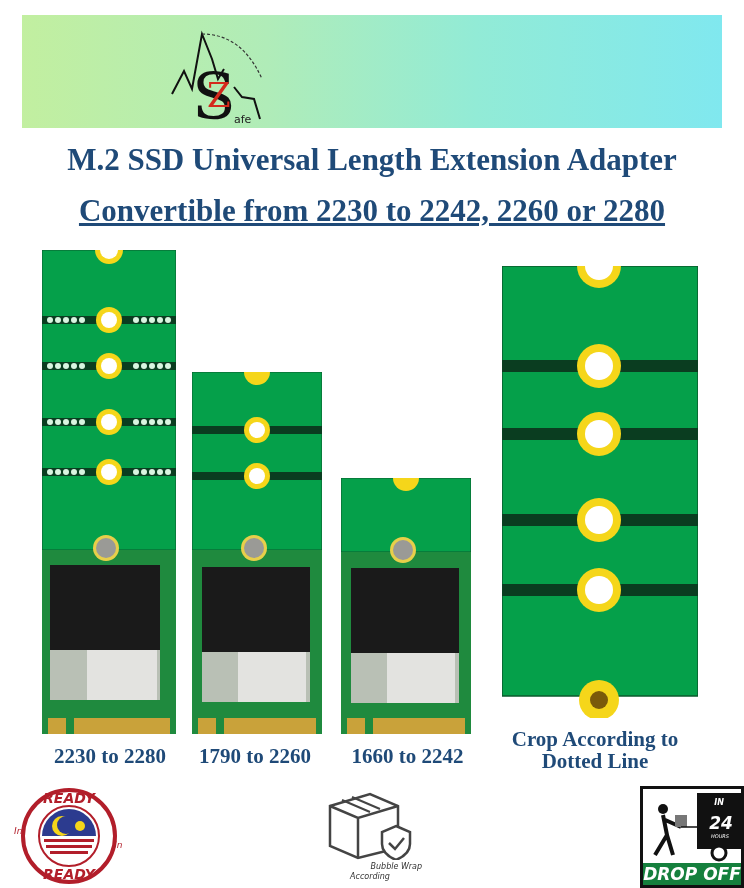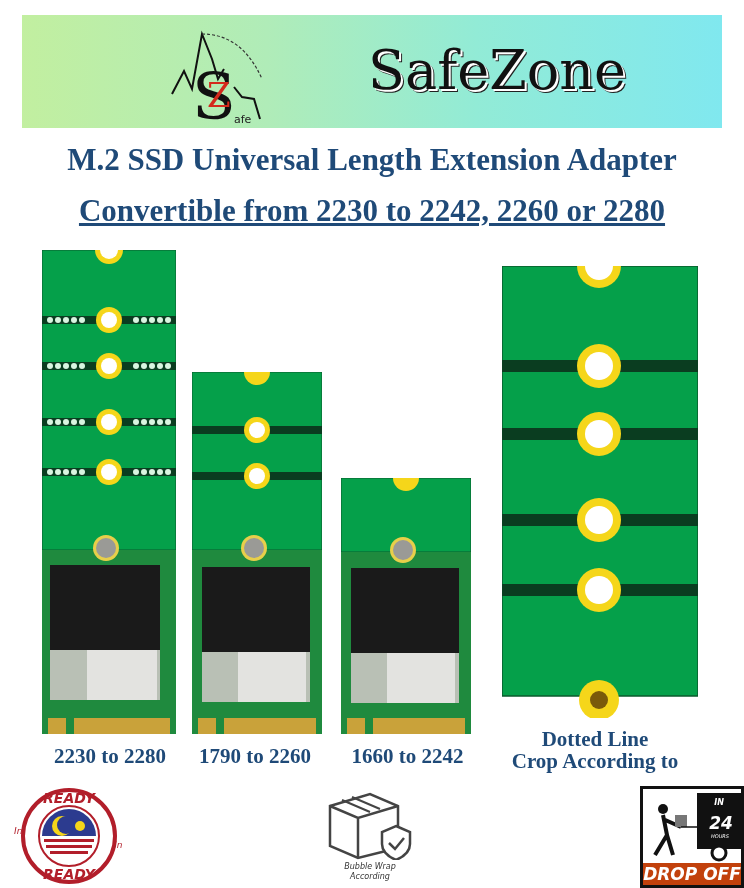--- a/index.html
+++ b/index.html
@@ -32,38 +32,37 @@
     position: absolute; text-align: center; font-family: "Liberation Serif", serif;
     font-weight: bold; color: #1f4a78; font-size: 21px; line-height: 22px;
   }
 
   .badge { position: absolute; font-style: italic; }
   .bubble-text {
     position: absolute; left: 0; width: 100%; text-align: center;
     font-family: "DejaVu Sans", sans-serif; font-size: 8px; color: #333; line-height: 9px;
   }
   .drop-label {
-    position: absolute; left: 0; bottom: 0; width: 100%; height: 22px; background: #c2410c;
+    position: absolute; left: 0; bottom: 0; width: 100%; height: 22px; background: #15803d;
     color: #fff; font-family: "DejaVu Sans", sans-serif; font-weight: bold;
     font-size: 17px; text-align: center; line-height: 22px;
   }
 </style>
 </head>
 <body>
 
 <div class="banner">
   <svg class="logo-mark" viewBox="0 0 120 108">
     <path d="M10 75 L22 52 L30 70 L40 15 L50 40 L56 60 L62 50" fill="none" stroke="#111" stroke-width="2"></path>
     <path d="M40 15 Q 80 15 100 60" fill="none" stroke="#333" stroke-width="1.2" stroke-dasharray="3 2"></path>
     <path d="M72 68 L80 78 L92 80 L98 100" fill="none" stroke="#111" stroke-width="2"></path>
     <text x="30" y="100" font-family="DejaVu Serif, serif" font-size="64" fill="#111">S</text>
     <text x="45" y="88" font-family="DejaVu Serif, serif" font-size="34" fill="#d42a1c">Z</text>
     <text x="72" y="104" font-family="DejaVu Sans, sans-serif" font-size="11" fill="#222">afe</text>
   </svg>
-  <div class="brand-name">SafeZone</div>
 </div>
 
 <div class="headline h1">M.2 SSD Universal Length Extension Adapter</div>
 <div class="headline h2">Convertible from 2230 to 2242, 2260 or 2280</div>
 
 <div class="board" style="left:42px; top:250px;">
   <svg width="134" height="484" viewBox="0 0 134 484">
     <defs>
       <g id="hole">
         <circle r="13" fill="#f5d61a"></circle>
@@ -182,22 +181,22 @@
     <g transform="translate(0,324)">
         <rect x="0" y="-6" width="196" height="12" fill="#0a3d20"></rect>
         <circle cx="97" r="22" fill="#f5d61a"></circle>
         <circle cx="97" r="14" fill="#fff"></circle>
       </g>
     <circle cx="97" cy="434" r="20" fill="#f5d61a"></circle>
     <circle cx="97" cy="434" r="9" fill="#7a5a0a"></circle>
   </svg>
 </div>
 <div class="caption" style="left:490px; top:728px; width:210px;">
+  <div>Crop According to</div>
   <div>Dotted Line</div>
-  <div>Crop According to</div>
 </div>
 
 <div class="badge" style="left:2px; top:786px; width:134px; height:100px;">
   <svg width="134" height="100" viewBox="0 0 134 100">
     <circle cx="67" cy="50" r="46" fill="none" stroke="#b21e2a" stroke-width="4"></circle>
     <circle cx="67" cy="50" r="30" fill="none" stroke="#b21e2a" stroke-width="2"></circle>
     <path d="M40 50 A27 27 0 0 1 94 50 Z" fill="#2c3b8f"></path>
     <circle cx="60" cy="40" r="10" fill="#f5d61a"></circle>
       <circle cx="64" cy="39" r="9" fill="#2c3b8f"></circle>
     <circle cx="78" cy="40" r="5" fill="#f5d61a"></circle>
@@ -212,21 +211,21 @@
 </div>
 
 <div class="badge" style="left:318px; top:788px; width:104px; height:98px;">
   <svg width="104" height="72" viewBox="0 0 104 72">
     <path d="M12 18 L52 6 L80 18 L80 60 L40 70 L12 58 Z" fill="none" stroke="#444" stroke-width="2.5"></path>
     <path d="M12 18 L40 30 L80 18 M40 30 L40 70" fill="none" stroke="#444" stroke-width="2.5"></path>
     <path d="M24 12 L52 24 M34 9 L62 21" fill="none" stroke="#444" stroke-width="2"></path>
     <path d="M78 38 L92 44 L92 56 Q92 66 78 72 Q64 66 64 56 L64 44 Z" fill="#fff" stroke="#444" stroke-width="2.5"></path>
     <path d="M71 55 L77 61 L86 50" fill="none" stroke="#444" stroke-width="2.5"></path>
   </svg>
-  <div class="bubble-text" style="top:74px;">Bubble Wrap</div>
+  <div class="bubble-text" style="top:74px;text-align:right;">Bubble Wrap</div>
   <div class="bubble-text" style="top:84px;">According</div>
 </div>
 
 <div class="badge" style="left:640px; top:786px; width:104px; height:102px; border:3px solid #111; background:#fff;">
   <svg width="98" height="74" viewBox="0 0 98 74">
     <rect x="54" y="4" width="44" height="56" fill="#111"></rect>
     <text x="76" y="16" text-anchor="middle" font-family="DejaVu Sans, sans-serif" font-weight="bold" font-size="8" fill="#fff">IN</text>
     <text x="78" y="40" text-anchor="middle" font-family="DejaVu Sans, sans-serif" font-weight="bold" font-size="17" fill="#fff">24</text>
     <text x="77" y="49" text-anchor="middle" font-family="DejaVu Sans, sans-serif" font-size="5" fill="#fff">HOURS</text>
     <circle cx="76" cy="64" r="7" fill="#fff" stroke="#111" stroke-width="3"></circle>

